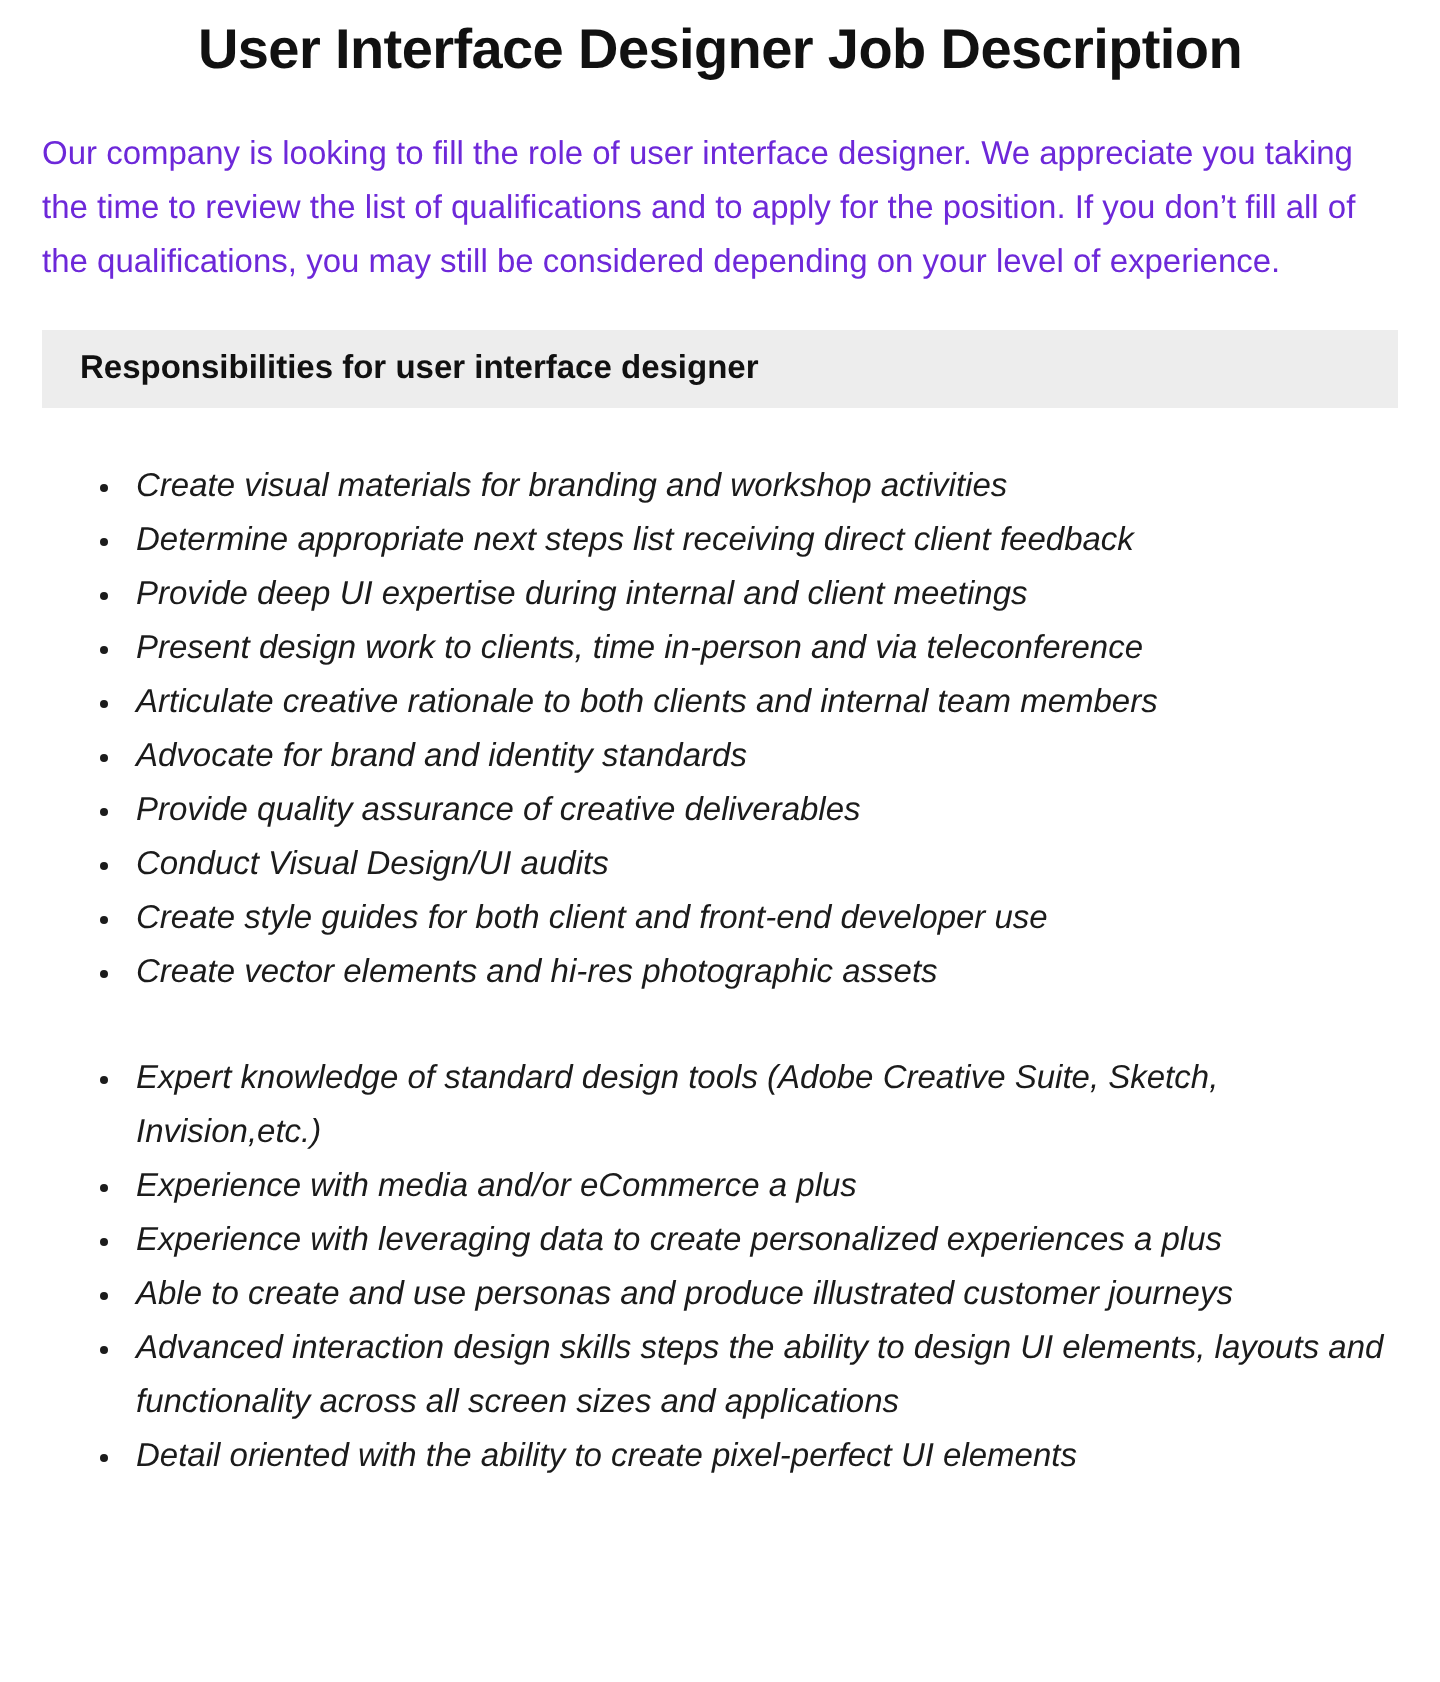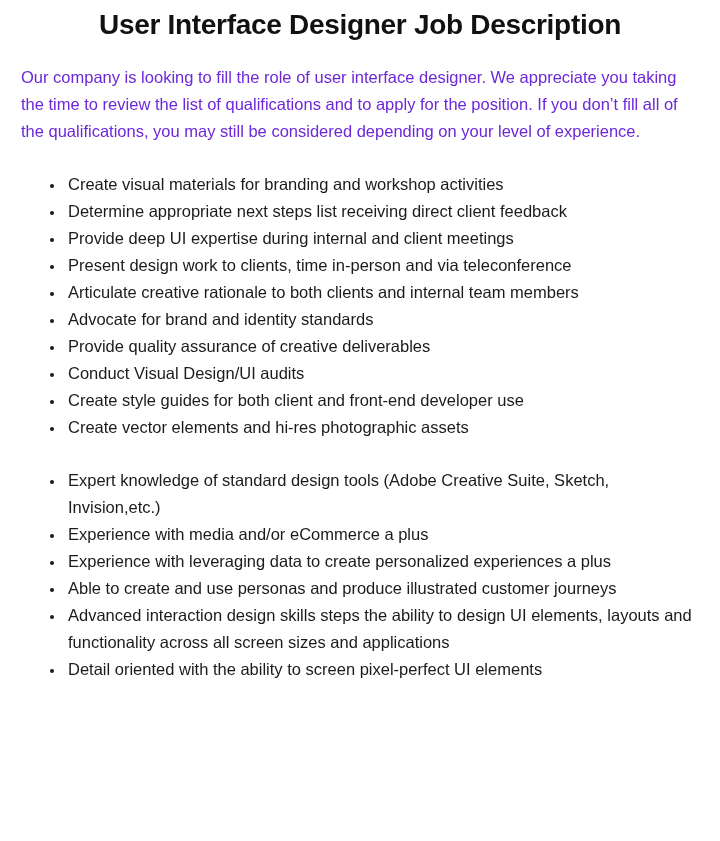--- a/index.html
+++ b/index.html
@@ -46,38 +46,42 @@
   ul.bullet-list {
     margin: 26px 0 26px 0;
     padding: 0 0 0 44px;
     list-style: disc;
   }
   ul.bullet-list li {
     font-size: 16.5px;
     line-height: 27px;
     color: #1b1b1b;
     padding-left: 3px;
+    font-style: italic;
   }
   ul.bullet-list li::marker {
     font-size: 14px;
     color: #1b1b1b;
   }
   ul.bullet-list.last {
     margin-bottom: 0;
   }
 </style>
 </head>
 <body>
 
 <div class="doc">
 
   <h1 class="doc-title">User Interface Designer Job Description</h1>
 
   <p class="intro">Our company is looking to fill the role of user interface designer. We appreciate you taking the time to review the list of qualifications and to apply for the position. If you don’t fill all of the qualifications, you may still be considered depending on your level of experience.</p>
 
+  <div class="section-header">
+    <span class="heading-text">Responsibilities for user interface designer</span>
+  </div>
 
   <ul class="bullet-list">
     <li>Create visual materials for branding and workshop activities</li>
     <li>Determine appropriate next steps list receiving direct client feedback</li>
     <li>Provide deep UI expertise during internal and client meetings</li>
     <li>Present design work to clients, time in-person and via teleconference</li>
     <li>Articulate creative rationale to both clients and internal team members</li>
     <li>Advocate for brand and identity standards</li>
     <li>Provide quality assurance of creative deliverables</li>
     <li>Conduct Visual Design/UI audits</li>
@@ -85,16 +89,16 @@
     <li>Create vector elements and hi-res photographic assets</li>
   </ul>
 
 
   <ul class="bullet-list last">
     <li>Expert knowledge of standard design tools (Adobe Creative Suite, Sketch, Invision,etc.)</li>
     <li>Experience with media and/or eCommerce a plus</li>
     <li>Experience with leveraging data to create personalized experiences a plus</li>
     <li>Able to create and use personas and produce illustrated customer journeys</li>
     <li>Advanced interaction design skills steps the ability to design UI elements, layouts and functionality across all screen sizes and applications</li>
-    <li>Detail oriented with the ability to screen pixel-perfect UI elements</li>
+    <li>Detail oriented with the ability to create pixel-perfect UI elements</li>
   </ul>
 
 </div>
 
 </body></html>

